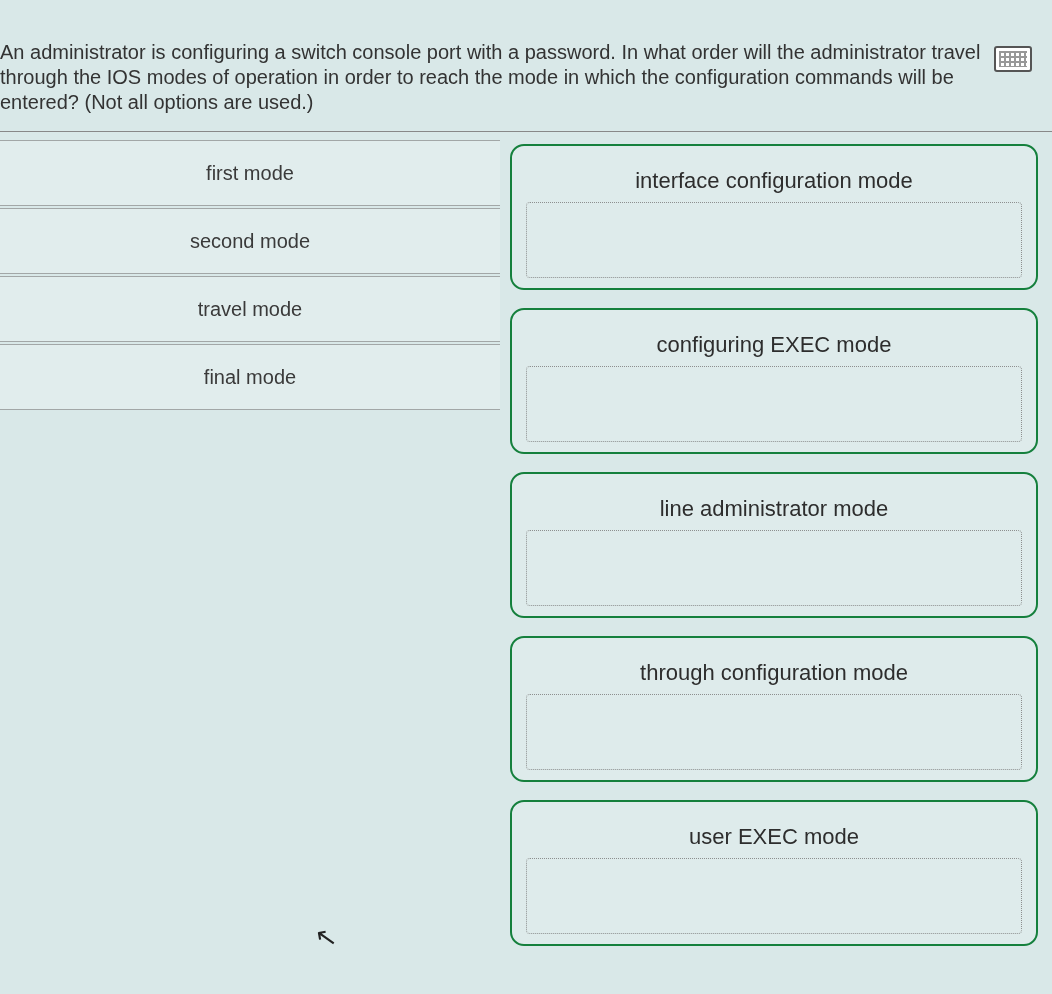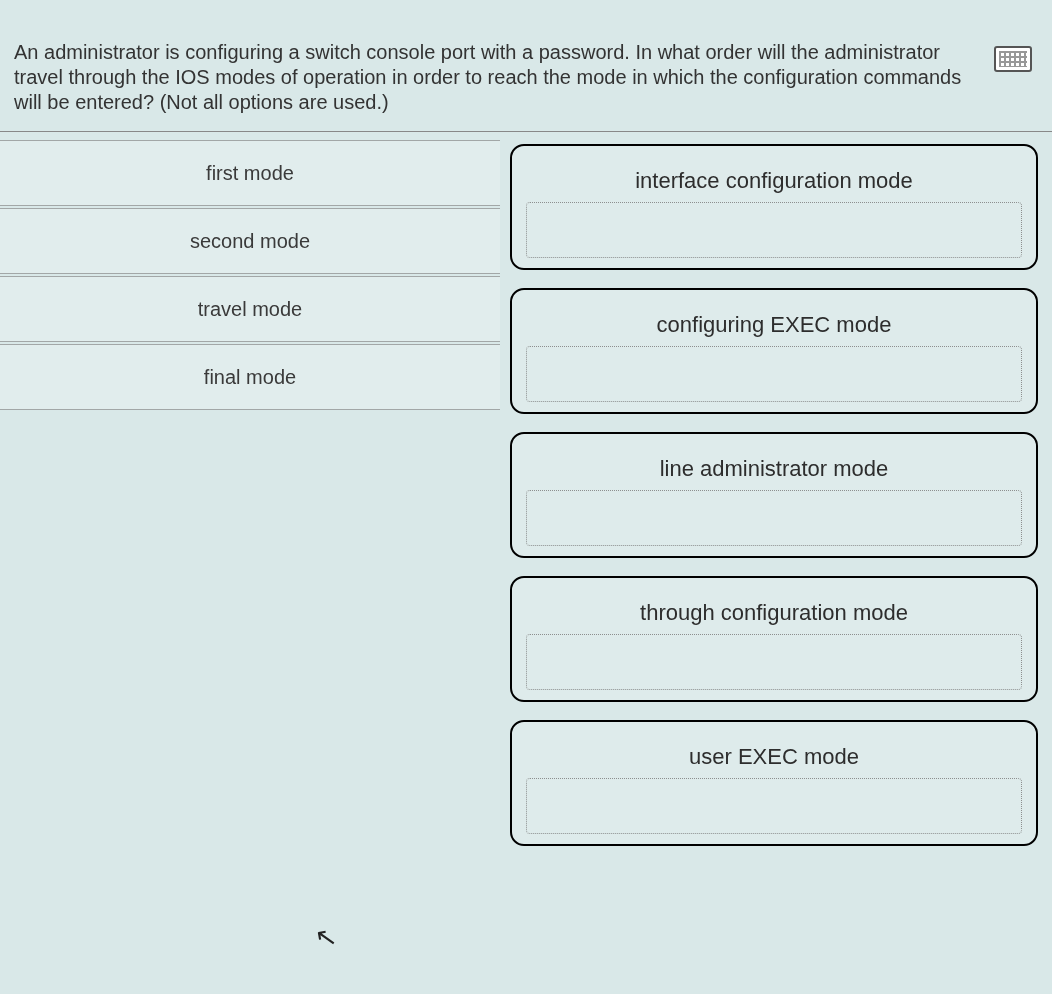--- a/index.html
+++ b/index.html
@@ -21,21 +21,20 @@
   .question-row {
     display: flex;
     align-items: flex-start;
     padding: 40px 20px 10px 0;
     font-size: 20px;
     line-height: 1.25;
   }
   .question-text {
     flex: 1;
     padding-right: 12px;
-    padding-left: 14px;
   }
   .kbd-icon {
     width: 34px;
     height: 22px;
     border: 2px solid #555;
     border-radius: 3px;
     background: #fff;
     position: relative;
     margin-top: 6px;
     flex-shrink: 0;
@@ -78,23 +77,23 @@
     background: rgba(230,240,240,0.6);
     display: flex;
     align-items: center;
     justify-content: center;
     font-size: 20px;
     color: #3a3a3a;
     margin-bottom: 2px;
     cursor: pointer;
   }
   .option {
-    border: 2px solid #000000;
+    border: 2px solid #15803d;
     border-radius: 14px;
-    height: 126px;
+    height: 146px;
     margin-bottom: 18px;
     box-sizing: border-box;
     padding: 10px 14px 0 14px;
     display: flex;
     flex-direction: column;
     background: rgba(230,240,240,0.4);
     cursor: grab;
   }
   .option-label {
     text-align: center;

